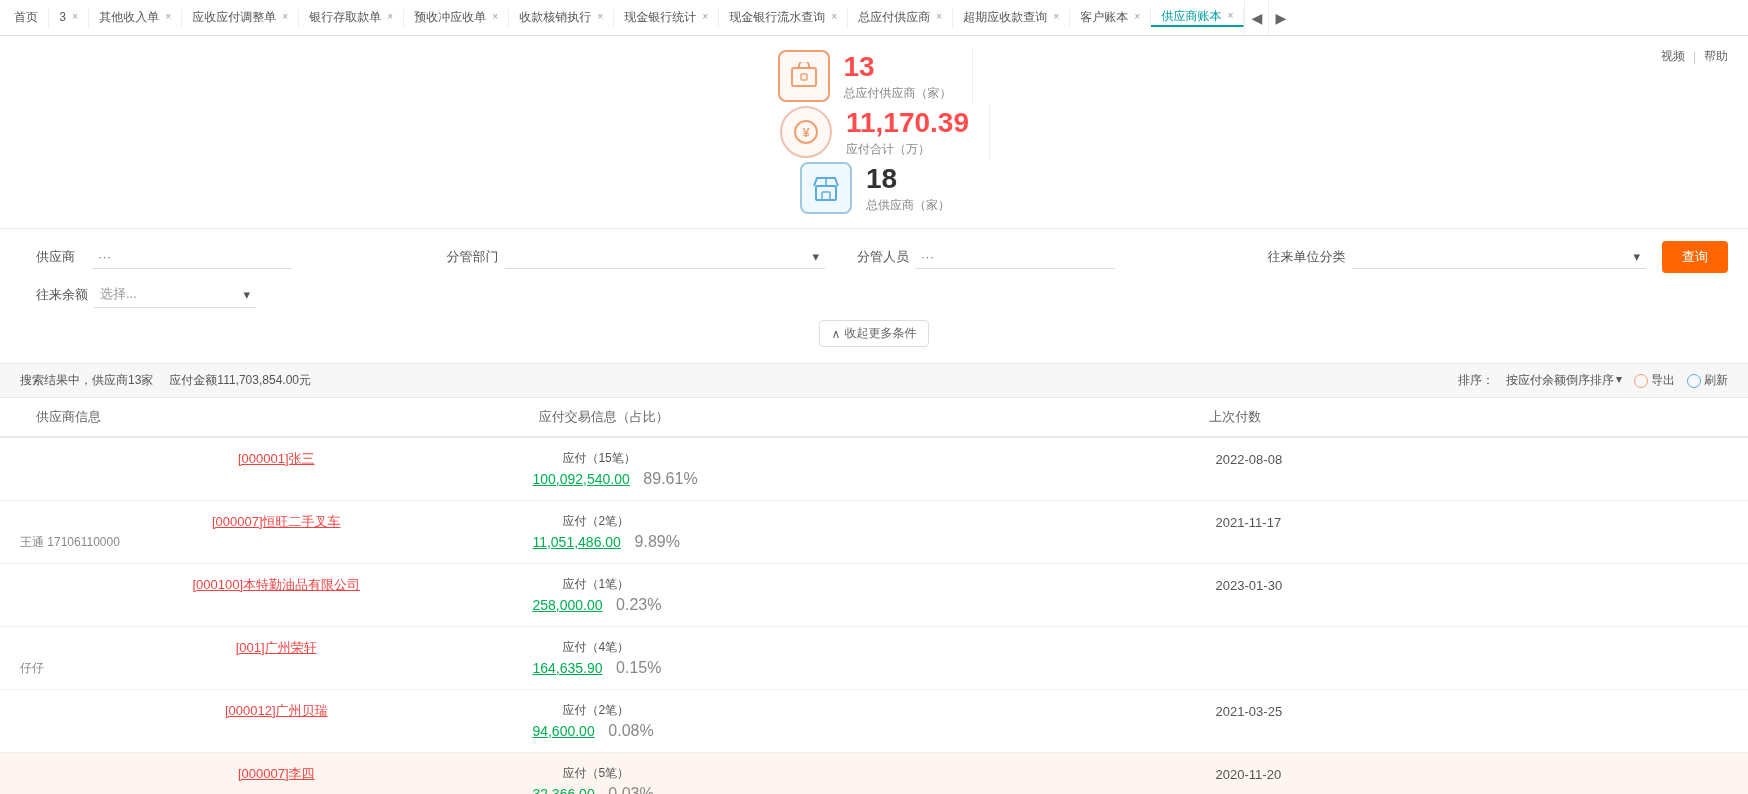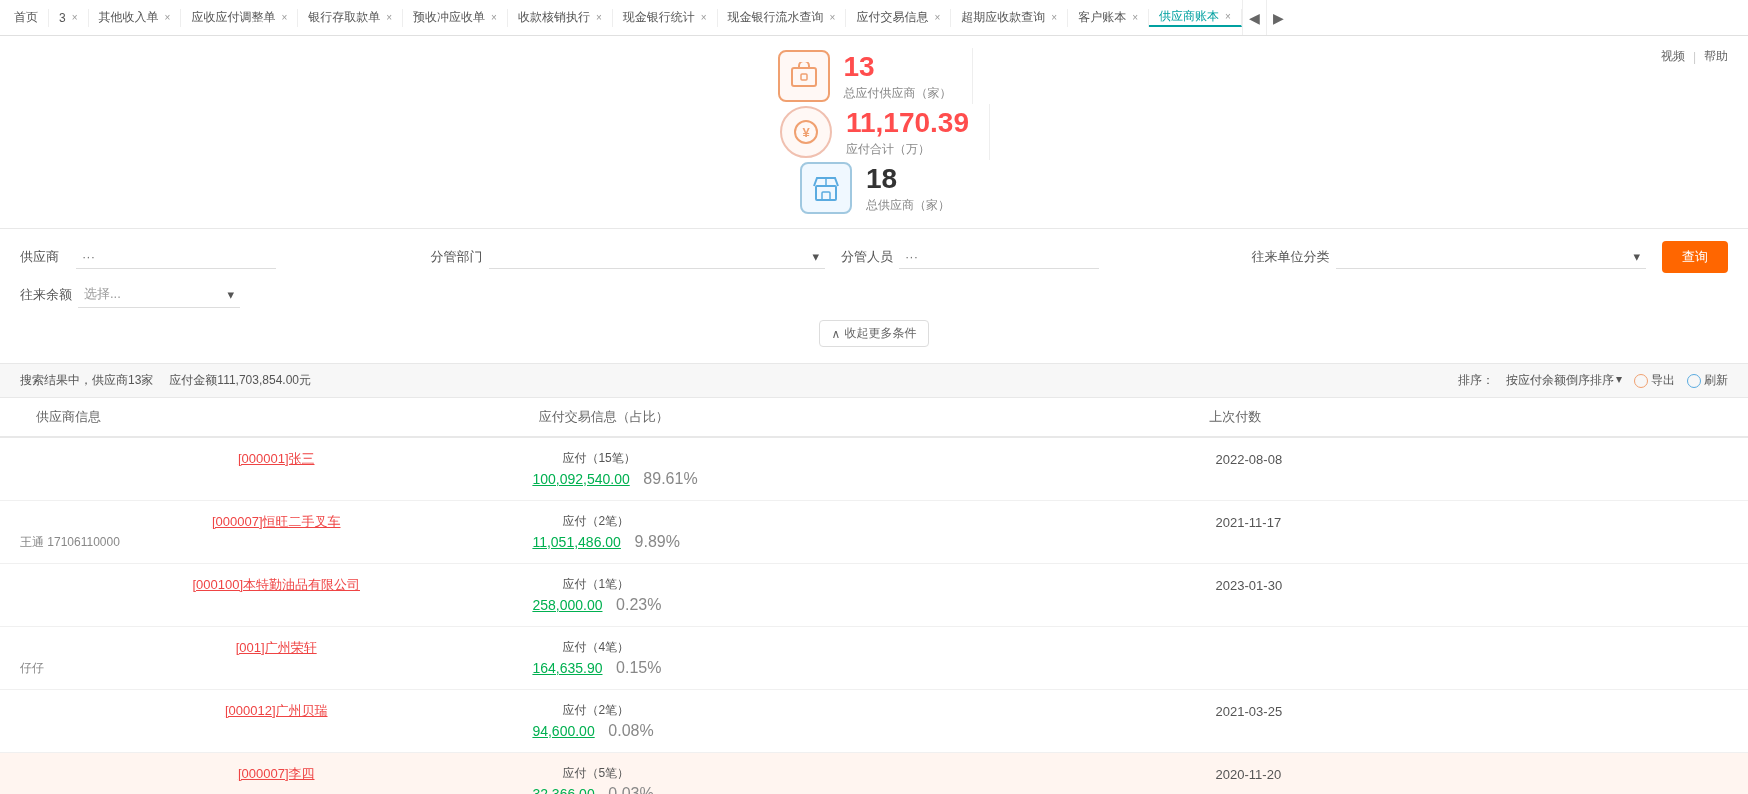--- a/index.html
+++ b/index.html
@@ -19,20 +19,21 @@
       display: flex;
       align-items: center;
       padding: 0 10px;
       height: 18px;
       font-size: 12px;
       color: #555;
       cursor: pointer;
       white-space: nowrap;
       border-right: 1px solid #eee;
       flex-shrink: 0;
+      font-family: Liberation Mono, monospace;
     }
     .nav-tab.active { color: #00a0a0; border-bottom: 2px solid #00a0a0; }
     .nav-tab .close-btn { margin-left: 6px; color: #999; font-size: 10px; }
     .nav-arrow {
       display: flex;
       align-items: center;
       justify-content: center;
       width: 24px;
       height: 36px;
       cursor: pointer;
@@ -142,20 +143,21 @@
       align-items: center;
       gap: 16px;
       margin-bottom: 8px;
     }
     .filter-row:last-child { margin-bottom: 0; }
     .filter-item {
       display: flex;
       align-items: center;
       gap: 6px;
       flex: 1;
+      margin-left: 16px;
     }
     .filter-label {
       font-size: 13px;
       color: #555;
       white-space: nowrap;
       min-width: 50px;
     }
     .filter-input {
       flex: 1;
       border: none;
@@ -311,21 +313,21 @@
   </div>
   <div class="nav-tab">
     <span>现金银行统计</span>
     <span class="close-btn">×</span>
   </div>
   <div class="nav-tab">
     <span>现金银行流水查询</span>
     <span class="close-btn">×</span>
   </div>
   <div class="nav-tab">
-    <span>应付交易信息</span>
+    <span>总应付供应商</span>
     <span class="close-btn">×</span>
   </div>
   <div class="nav-tab">
     <span>超期应收款查询</span>
     <span class="close-btn">×</span>
   </div>
   <div class="nav-tab">
     <span>客户账本</span>
     <span class="close-btn">×</span>
   </div>

